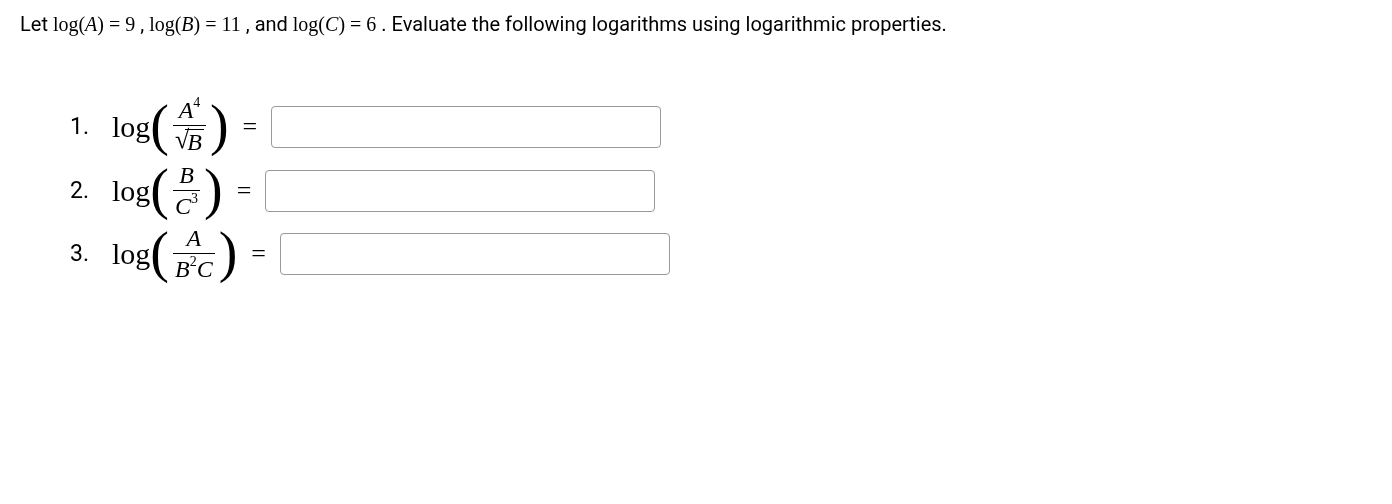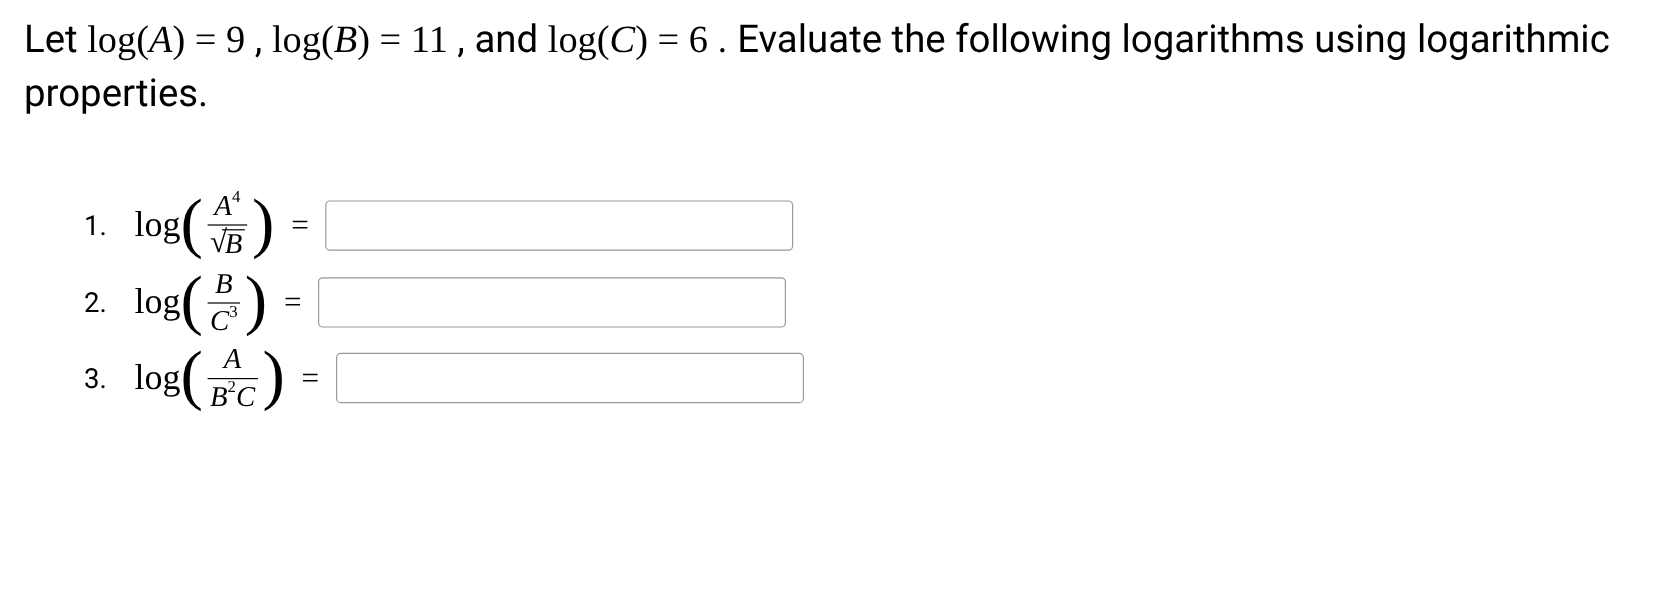--- a/index.html
+++ b/index.html
@@ -4,21 +4,21 @@
   <style>
     body {
       font-family: -apple-system, BlinkMacSystemFont, "Segoe UI", Roboto, Helvetica, Arial, sans-serif;
       font-size: 22px;
       padding: 10px 20px;
       margin: 0;
       color: #000;
       width: 1352px;
     }
     .prompt {
-      font-size: 32px;
+      font-size: 20px;
       line-height: 1.4;
       margin-bottom: 60px;
     }
     .math {
       font-family: "Times New Roman", serif;
     }
     .math i {
       font-style: italic;
     }
     .questions {

